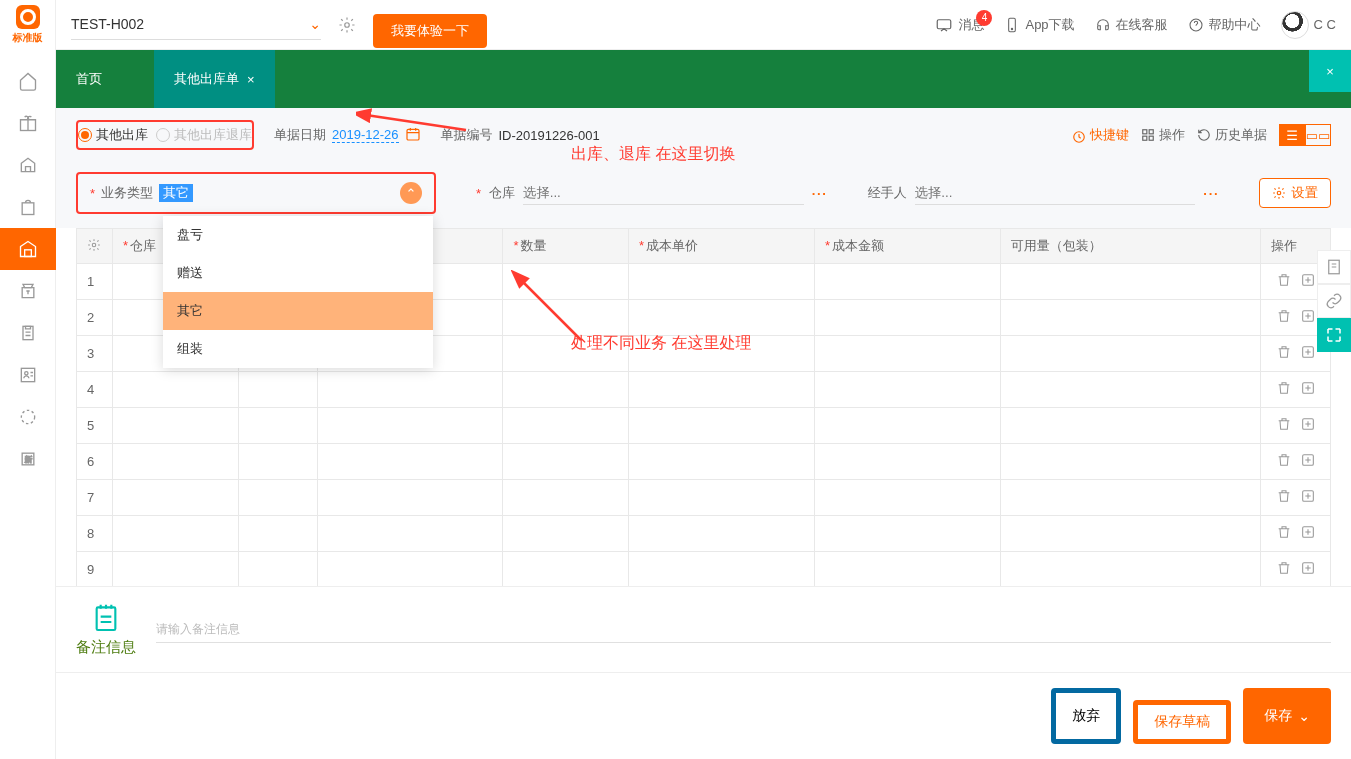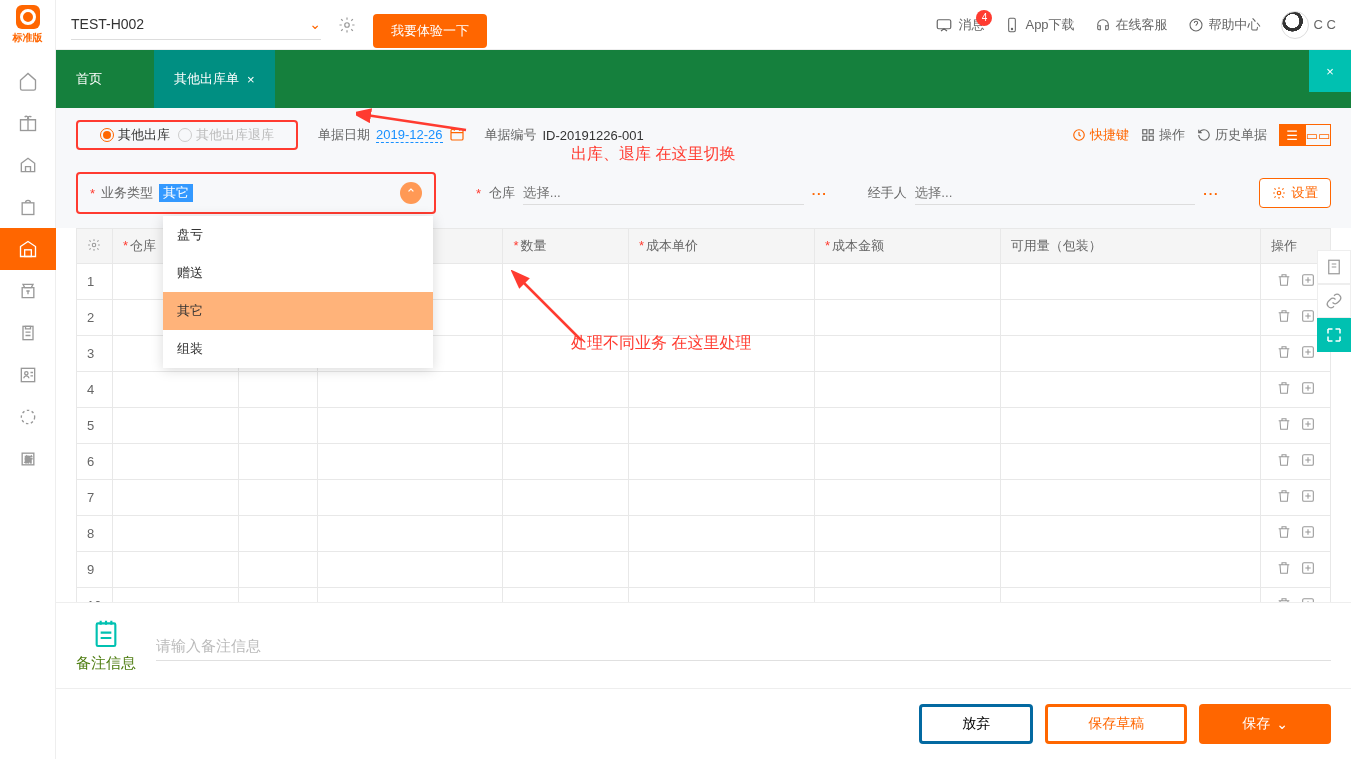--- a/index.html
+++ b/index.html
@@ -22,35 +22,35 @@
 .btn-orange-solid { background: #ff6600; color: #fff; border: none; padding: 8px 18px; border-radius: 4px; cursor: pointer; font-size: 13px; margin-top: 12px; }
 .topbar-right { margin-left: auto; display: flex; align-items: center; gap: 20px; }
 .top-item { display: flex; align-items: center; gap: 5px; color: #666; cursor: pointer; position: relative; }
 .badge { position: absolute; top: -6px; right: -8px; background: #ff3b30; color: #fff; border-radius: 8px; min-width: 16px; height: 16px; font-size: 10px; display: flex; align-items: center; justify-content: center; padding: 0 3px; }
 .avatar { width: 28px; height: 28px; border-radius: 50%; background: radial-gradient(circle at 40% 35%, #fff 30%, #333 31%, #333 45%, #fff 46%); border: 1px solid #ddd; }
 .tabbar { height: 58px; background: #15803d; display: flex; align-items: stretch; position: relative; gap: 32px; }
 .tab { padding: 0 20px; display: flex; align-items: center; color: #fff; cursor: pointer; gap: 8px; }
 .tab.active { background: #008f82; }
 .tab-close-main { position: absolute; right: 0; width: 42px; background: #00c1b1; color: #fff; display: flex; align-items: center; justify-content: center; height: 42px; cursor: pointer; }
 .toolbar { padding: 12px 20px; display: flex; align-items: center; gap: 20px; background: #f7f8fa; flex-wrap: wrap; }
-.radio-group { display: flex; gap: 8px; border: 2px solid #ff3b30; border-radius: 4px; padding: 4px 22px; }
+.radio-group { display: flex; gap: 8px; border: 2px solid #ff3b30; border-radius: 4px; padding: 4px 0; }
 .radio-item { display: flex; align-items: center; gap: 4px; font-size: 13px; }
 .radio-dot { width: 14px; height: 14px; border-radius: 50%; border: 1px solid #ccc; display: inline-block; position: relative; }
 .radio-item.checked .radio-dot { border-color: #ff6600; }
 .radio-item.checked .radio-dot::after { content: ""; position: absolute; width: 8px; height: 8px; background: #ff6600; border-radius: 50%; top: 2px; left: 2px; }
 .radio-item.unchecked { color: #bbb; }
 .field { display: flex; align-items: center; gap: 6px; }
 .field-label { color: #666; font-size: 13px; }
 .req { color: #ff3b30; }
 .field-value { color: #333; }
 .date-link { color: #1890ff; border-bottom: 1px dashed #1890ff; }
 .cal-icon { color: #ff6600; }
 .toolbar-right { margin-left: auto; display: flex; align-items: center; gap: 12px; }
 .link-btn { display: flex; align-items: center; gap: 4px; color: #666; cursor: pointer; font-size: 13px; }
-.link-btn.orange { color: #ff6600; }
+.link-btn.orange { color: #ff6600; align-items: flex-end; }
 .view-btns { display: flex; gap: 0; }
 .view-btn { width: 26px; height: 22px; border: 1px solid #ff6600; display: flex; align-items: center; justify-content: center; cursor: pointer; }
 .view-btn.active { background: #ff6600; color: #fff; }
 .view-btn:not(.active) { color: #ff6600; }
 .annotation { color: #ff3b30; font-size: 16px; font-weight: 500; position: absolute; z-index: 50; }
 .arrow-svg { position: absolute; z-index: 49; pointer-events: none; }
 .filters { padding: 10px 20px 14px; display: flex; align-items: center; gap: 40px; background: #f7f8fa; position: relative; }
 .biz-type-box { border: 2px solid #ff3b30; border-radius: 4px; padding: 8px 12px; width: 360px; position: relative; }
 .biz-row { display: flex; align-items: center; gap: 6px; }
 .biz-value { background: #3399ff; color: #fff; padding: 0 4px; }
@@ -68,25 +68,25 @@
 .grid th { background: #f5f5f5; font-weight: normal; color: #666; }
 .grid th .req { margin-right: 2px; }
 .row-idx { text-align: center; color: #666; width: 36px; }
 .gear-th { width: 36px; text-align: center; }
 .op-col { text-align: center; width: 70px; }
 .op-icons { display: flex; gap: 8px; justify-content: center; color: #999; }
 .remark-section { padding: 15px 20px; display: flex; align-items: center; gap: 20px; background: #fff; border-top: 1px solid #eee; }
 .remark-icon-box { display: flex; flex-direction: column; align-items: center; gap: 4px; color: #00c1b1; }
 .remark-icon-box svg { width: 32px; height: 32px; }
 .remark-label { color: #4d7c0f; font-size: 15px; }
-.remark-input { flex: 1; border: none; border-bottom: 1px solid #e0e0e0; padding: 6px 0; font-size: 15px; color: #333; }
+.remark-input { flex: 1; border: none; border-bottom: 1px solid #e0e0e0; padding: 6px 0; font-size: 12px; color: #333; }
 .remark-input::placeholder { color: #bbb; }
 .footer { padding: 15px 20px; display: flex; justify-content: flex-end; gap: 12px; border-top: 1px solid #eee; background: #fff; }
-.btn { padding: 8px 40px; border-radius: 4px; cursor: pointer; font-size: 14px; border: 3px solid #0369a1; background: #fff; }
-.btn-outline-orange { border-color: #ff6600; color: #ff6600; background: #fff; }
+.btn { padding: 8px 16px; border-radius: 4px; cursor: pointer; font-size: 14px; border: 5px solid #0369a1; background: #fff; }
+.btn-outline-orange { border-color: #ff6600; color: #ff6600; background: #fff; margin-top: 12px; }
 .btn-orange { background: #ff6600; color: #fff; border-color: #ff6600; display: flex; align-items: center; gap: 6px; }
 .right-rail { position: absolute; right: 0; top: 250px; width: 34px; display: flex; flex-direction: column; gap: 0; }
 .rail-btn { width: 34px; height: 34px; display: flex; align-items: center; justify-content: center; background: #fff; border: 1px solid #eee; color: #999; cursor: pointer; }
 .rail-btn.active { background: #00c1b1; color: #fff; border-color: #00c1b1; }
 </style>
 </head>
 <body>
 
 <div class="container">
   <div class="sidebar">

